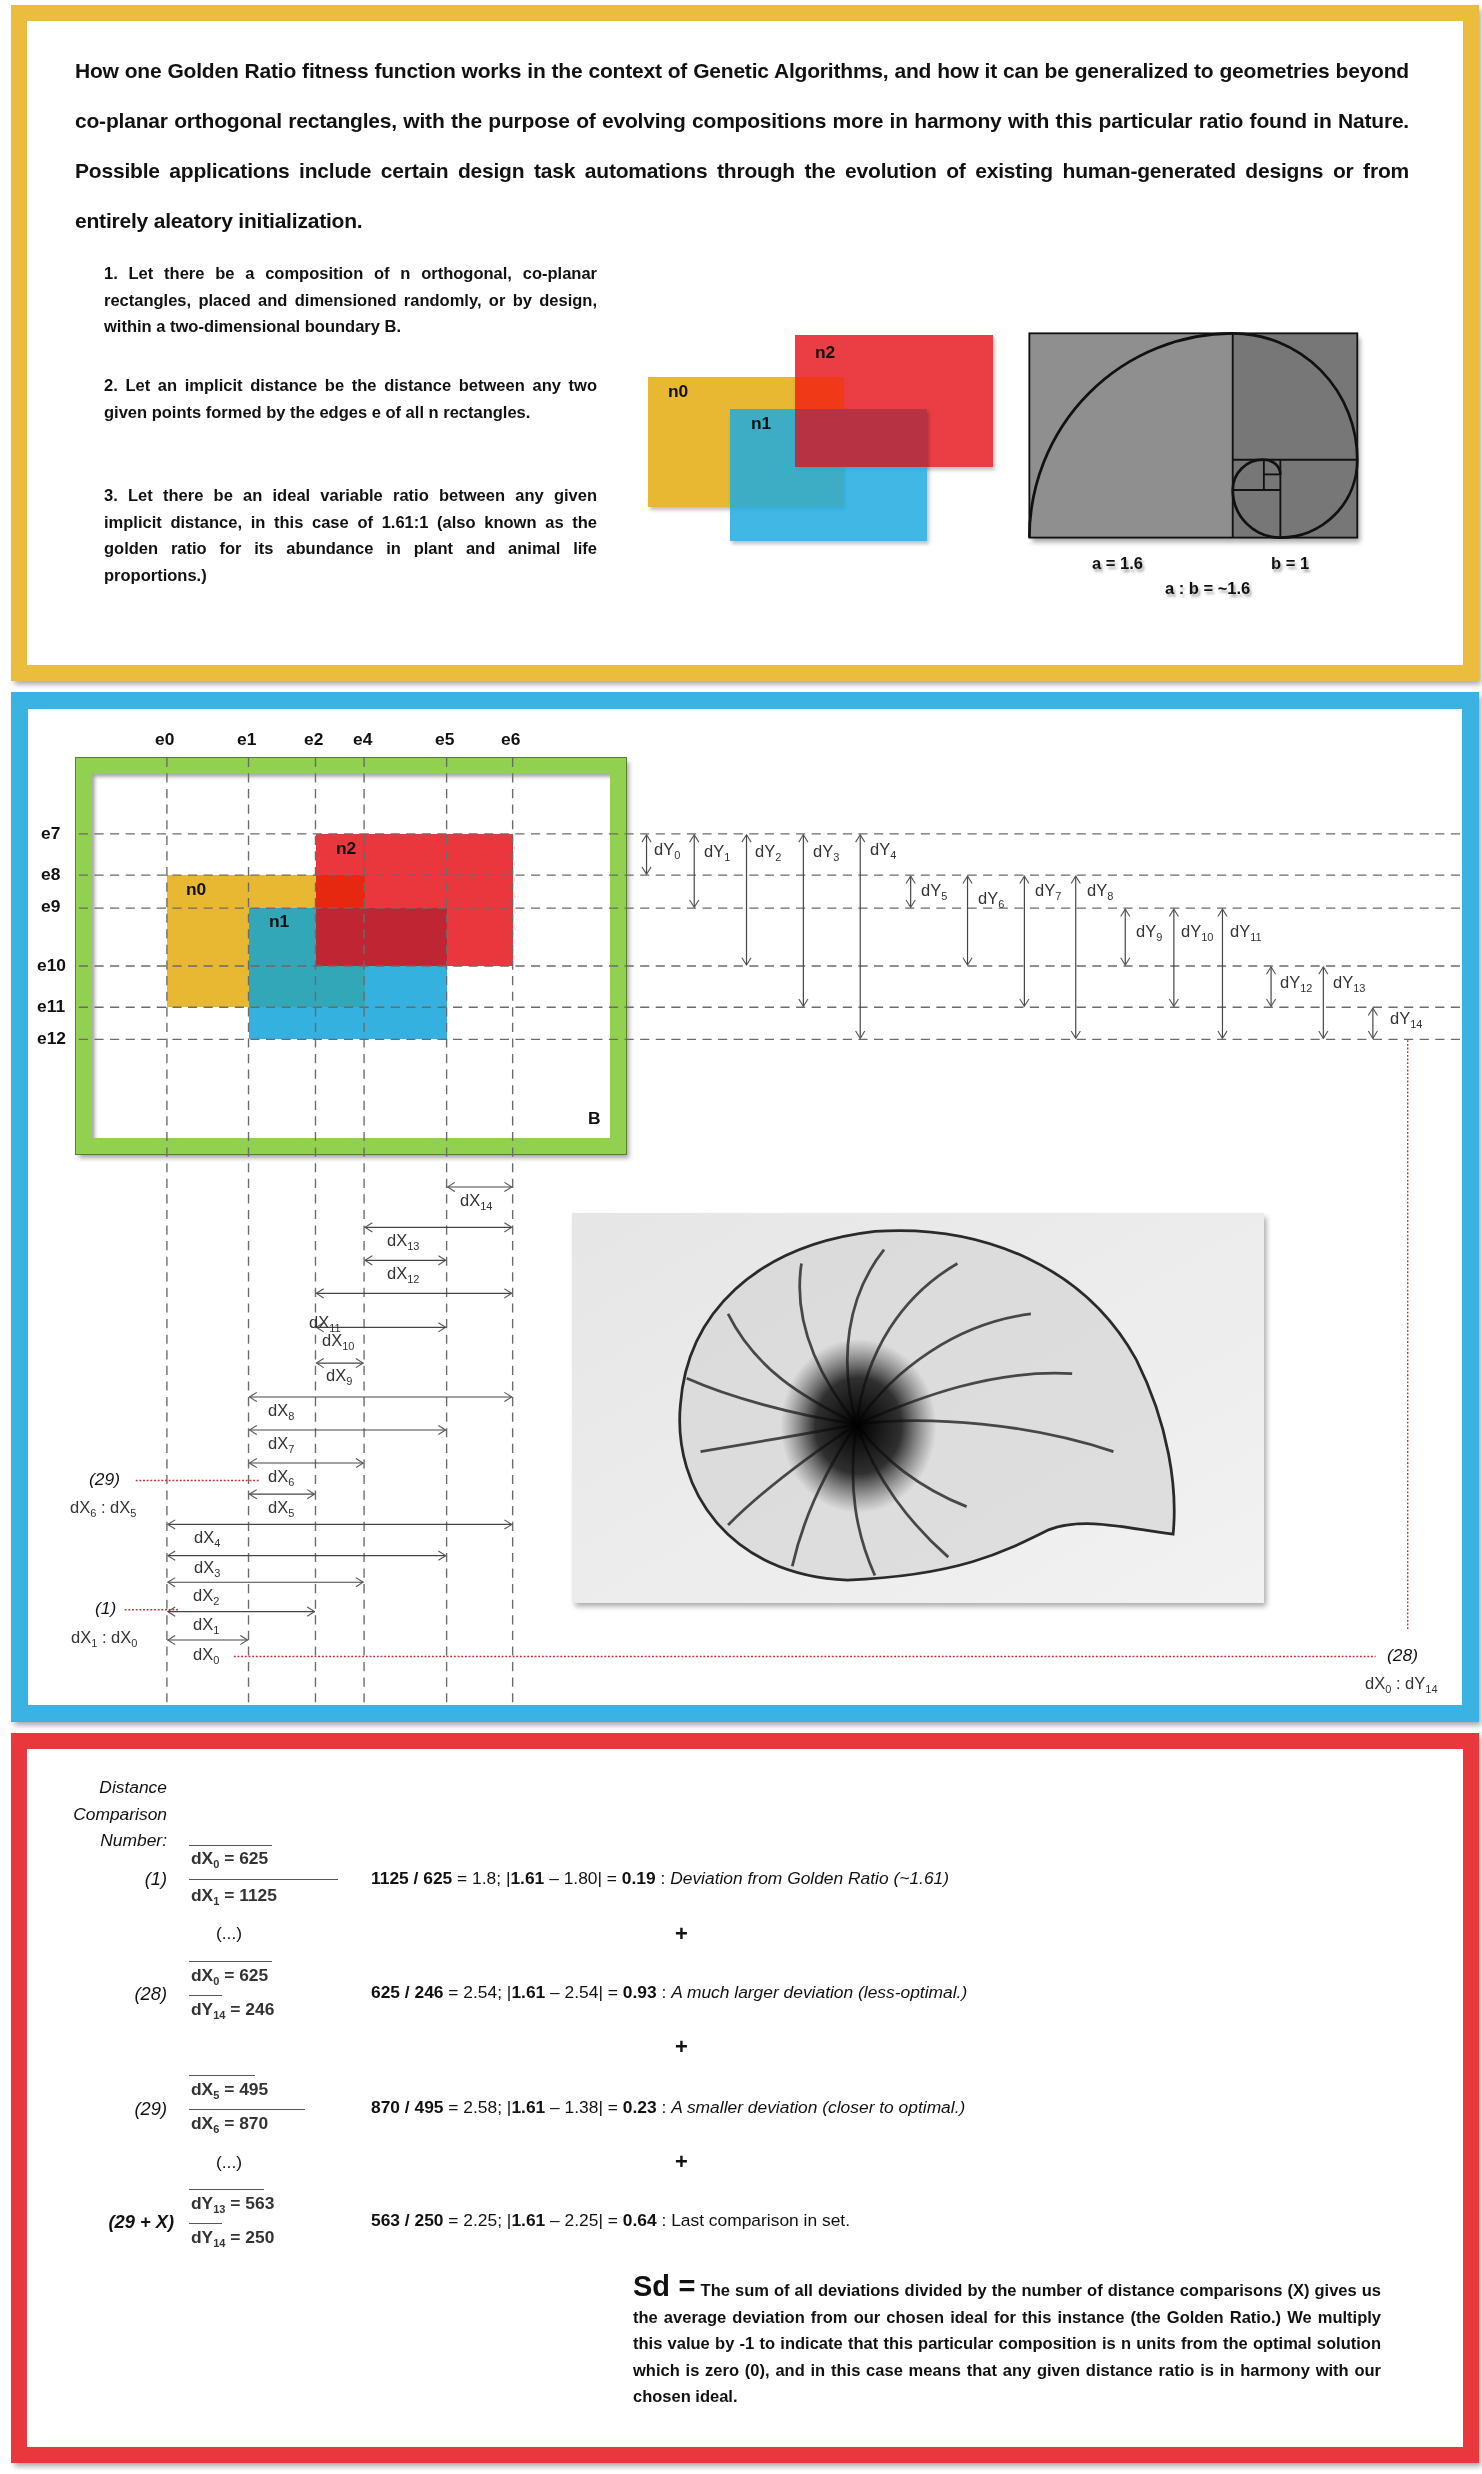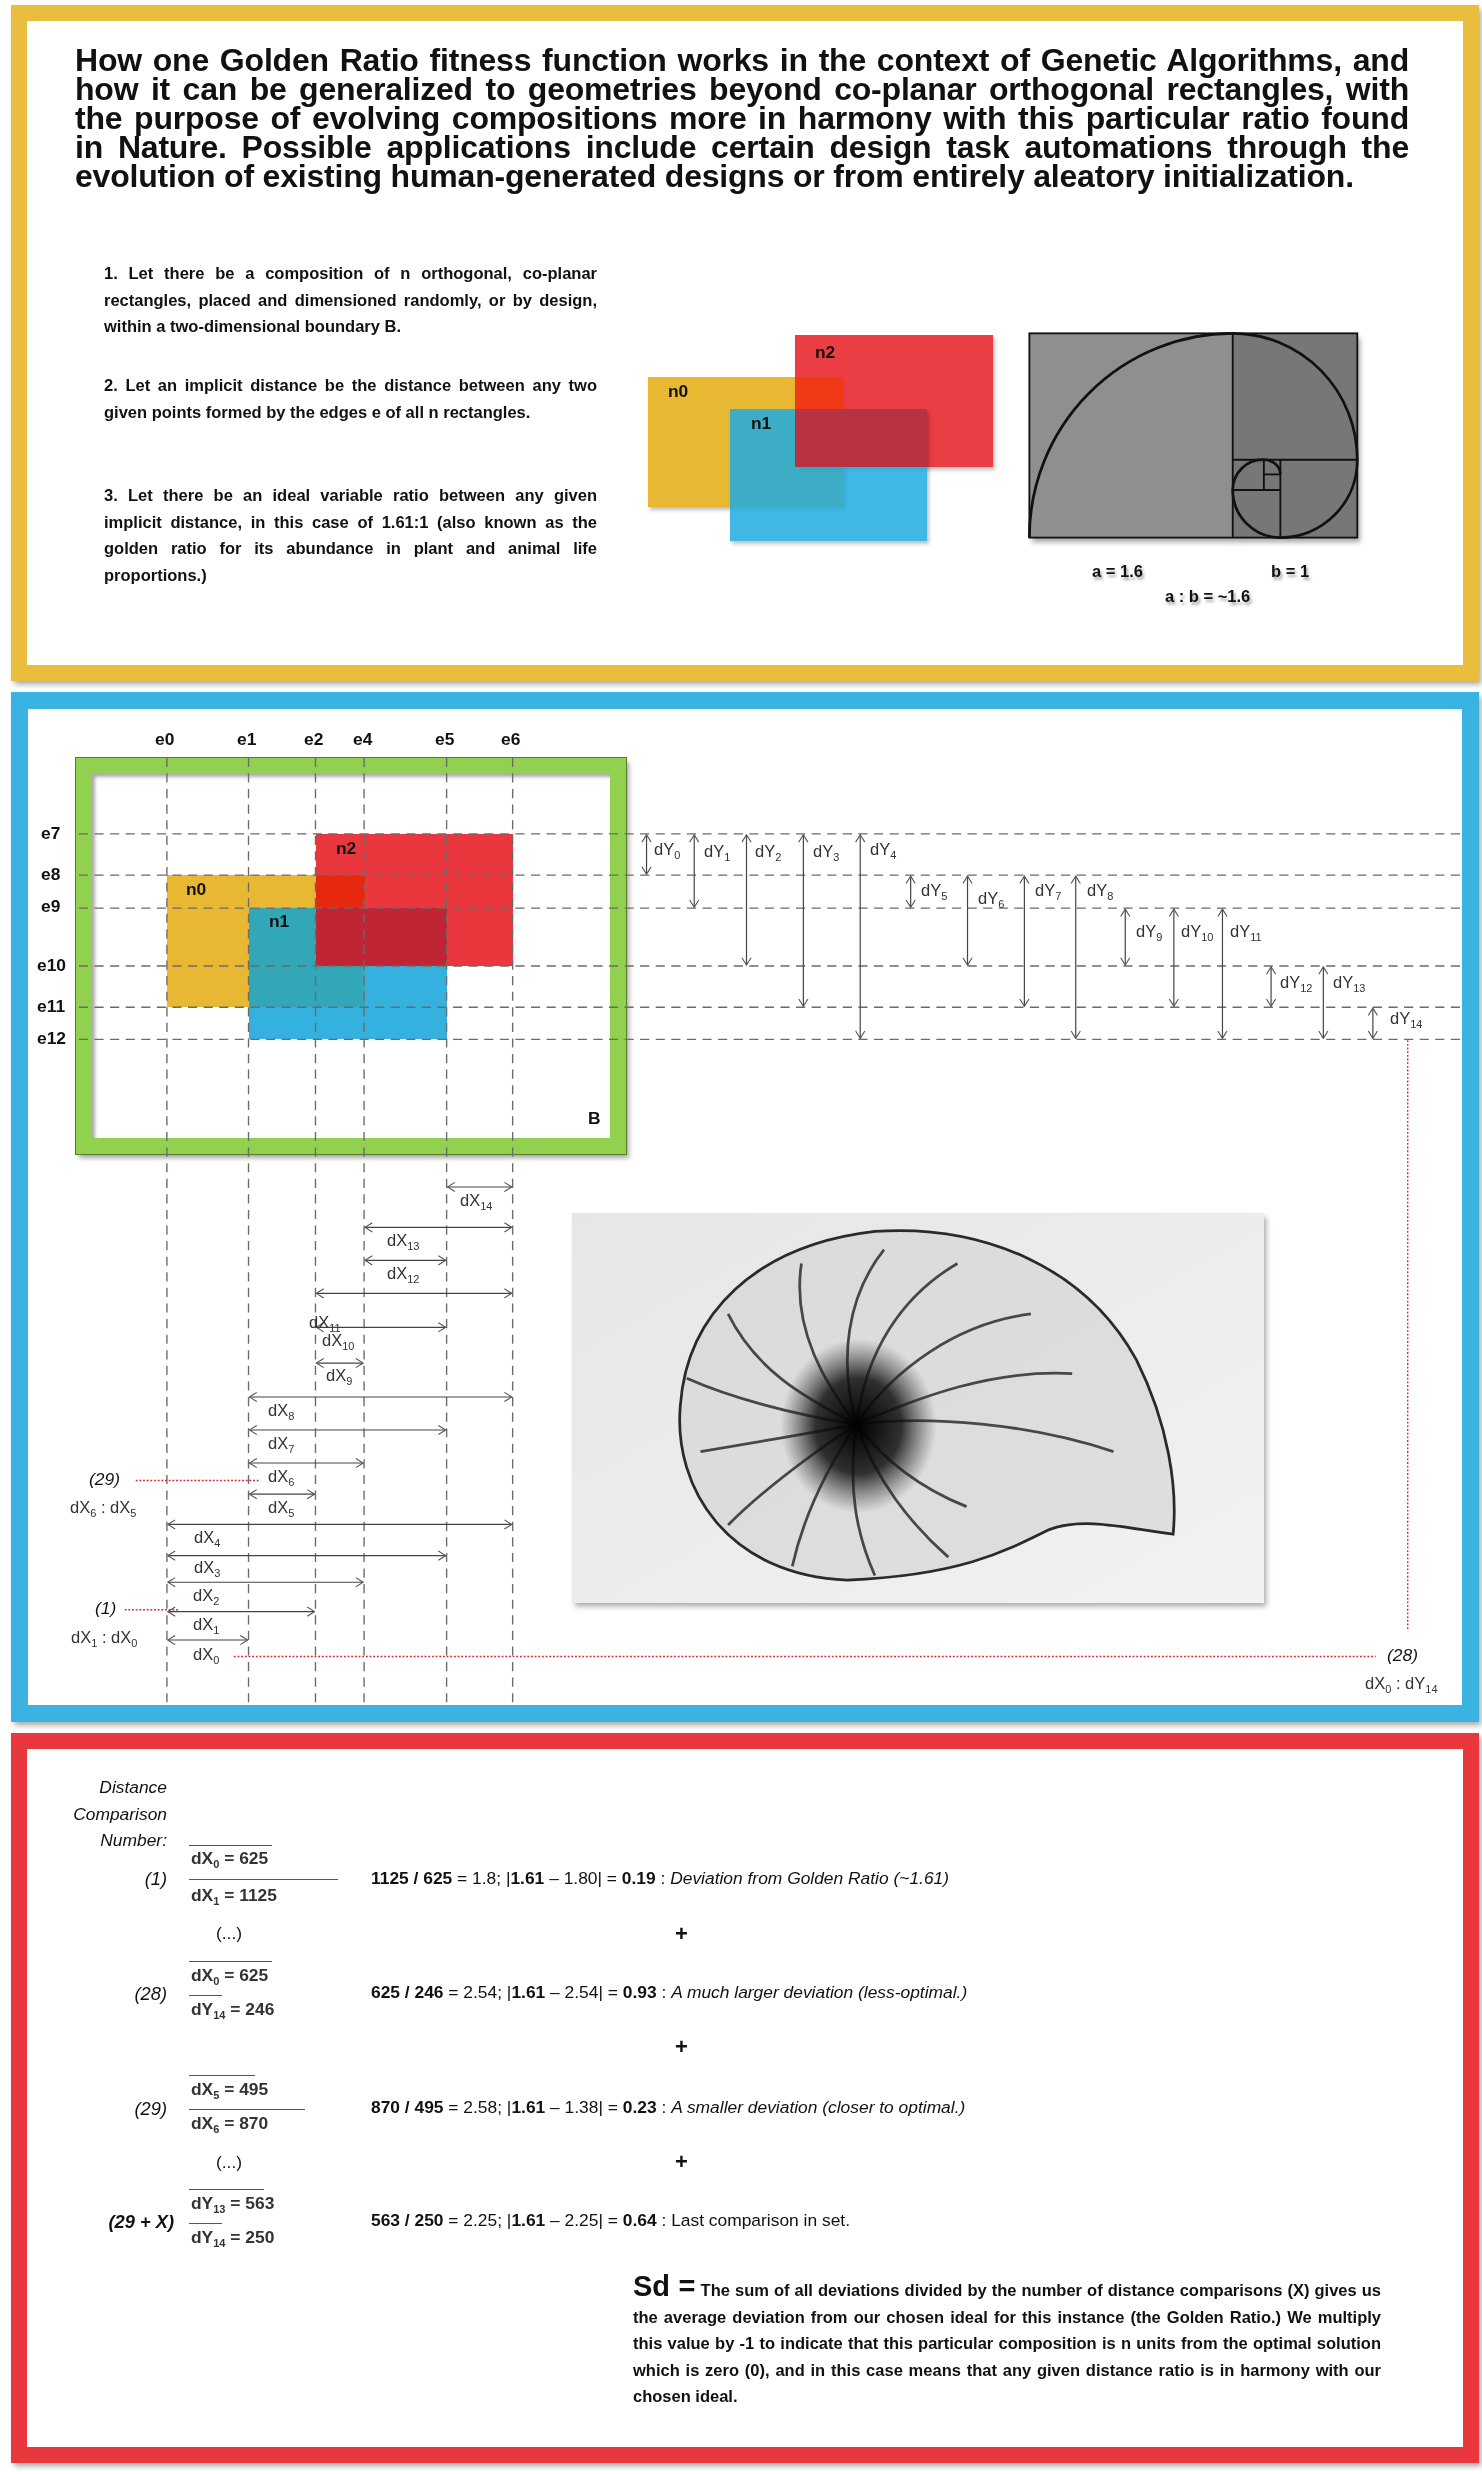--- a/index.html
+++ b/index.html
@@ -5,26 +5,26 @@
   html, body { margin:0; padding:0; background:#ffffff; }
   body { width:1482px; height:2475px; position:relative; overflow:hidden;
          font-family:"Liberation Sans", "DejaVu Sans", sans-serif; color:#111; }
   .abs { position:absolute; }
   .panel { position:absolute; box-sizing:border-box; background:#fff;
            box-shadow: 2.8px 3.7px 5.5px rgba(0,0,0,0.35); }
   .panel-yellow { left:11px; top:4.6px; width:1468px; height:676px; border:16.5px solid #ebbd3f; }
   .panel-blue   { left:11px; top:692px; width:1468px; height:1030px; border:17.4px solid #3ab3e2; }
   .panel-red    { left:11px; top:1733px; width:1468px; height:730px; border:16.5px solid #e8373d; }
 
-  .heading { left:75px; top:46px; width:1334px; font-size:32px; font-weight:bold;
-             line-height:29px; text-align:justify; text-align-last:left; letter-spacing:-0.2px; }
+  .heading { left:75px; top:46px; width:1334px; font-size:21px; font-weight:bold;
+             line-height:50px; text-align:justify; text-align-last:left; letter-spacing:-0.2px; }
   .premise { left:104px; width:493px; font-size:16.5px; font-weight:bold; line-height:26.6px;
              text-align:justify; text-align-last:left; color:#111; }
   .sq-label { font-size:17.4px; font-weight:bold; color:#111; }
-  .gold-label { font-size:16.5px; font-weight:bold; color:#111; text-shadow: 1.8px 2.8px 2.8px rgba(0,0,0,0.35); margin-top: 8px; }
+  .gold-label { font-size:16.5px; font-weight:bold; color:#111; text-shadow: 1.8px 2.8px 2.8px rgba(0,0,0,0.35); }
 
   .edge-label { font-size:17.4px; font-weight:bold; color:#111; }
   .dlabel { font-size:16.5px; color:#333; white-space:nowrap; }
   .dlabel sub { font-size:11px; vertical-align:-3.7px; }
   .ref-num { font-size:17.4px; font-style:italic; color:#111; }
   .b-label { font-size:17.4px; font-weight:bold; }
 
   .photo { left:572px; top:1213px; width:692px; height:390px; background:#eaeaea;
            box-shadow: 2.8px 3.7px 5.5px rgba(0,0,0,0.35); overflow:hidden; }
 

